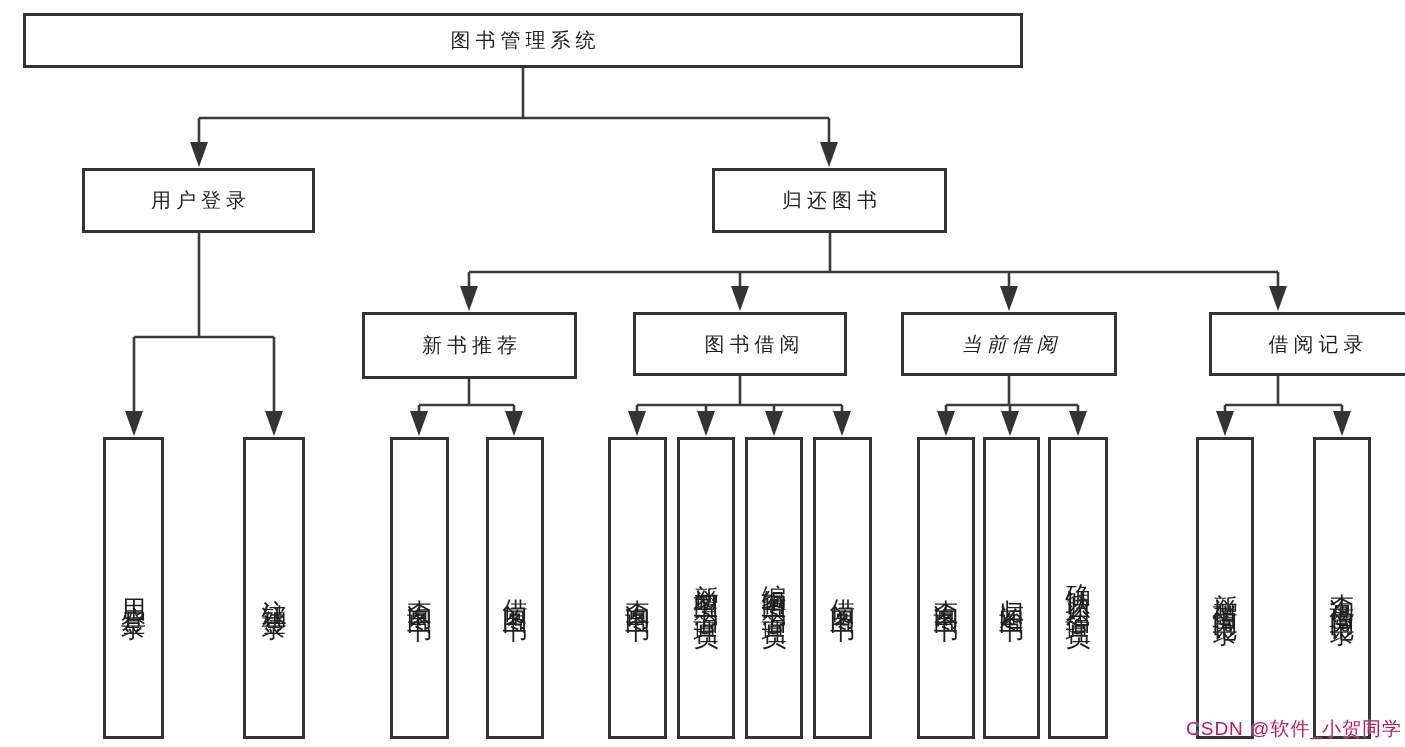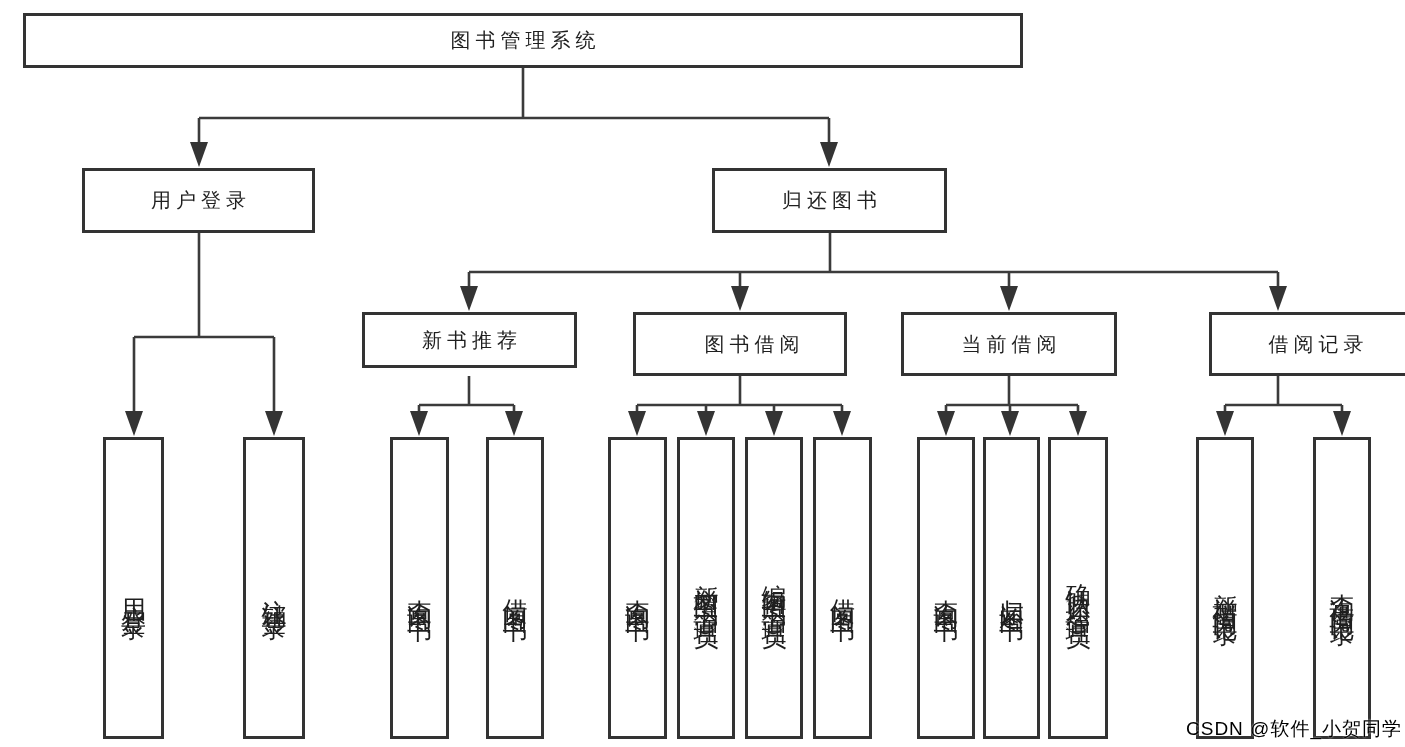--- a/index.html
+++ b/index.html
@@ -45,32 +45,32 @@
     letter-spacing: 6px;
     padding-top: 6px;    
     white-space: nowrap;
   }
   .watermark {
     position: absolute;
     left: 1186px;
     top: 716px;
     font-size: 19px;
     letter-spacing: 1px;
-    color: #000000;
+    color: #be185d;
     z-index: 5;
     white-space: nowrap;
     text-shadow: 0 0 2px #ffffff;
   }
   
   .n-root    { left:23px;  top:13px;  width:1000px; height:55px; }
   .n-login   { left:82px;  top:168px; width:233px;  height:65px; }
   .n-mgmt    { left:712px; top:168px; width:235px;  height:65px; }
-  .n-new     { left:362px; top:312px; width:215px;  height:56px; }
+  .n-new     { left:362px; top:312px; width:215px;  height:67px; }
   .n-borrow  { left:633px; top:312px; width:214px;  height:64px;padding-left:24px; }
-  .n-current { left:901px; top:312px; width:216px;  height:64px; }
+  .n-current { left:901px; top:312px; width:216px;  height:64px;font-style:italic; }
   .n-records { left:1173px;top:312px; width:214px;  height:64px;margin-left:36px; }
   .leaf { top:437px; height:302px; }
   .l1  { left:103px;  width:61px; }
   .l2  { left:243px;  width:62px; }
   .l3  { left:390px;  width:59px; }
   .l4  { left:486px;  width:58px; }
   .l5  { left:608px;  width:59px; }
   .l6  { left:677px;  width:58px; }
   .l7  { left:745px;  width:58px; }
   .l8  { left:813px;  width:59px; }

